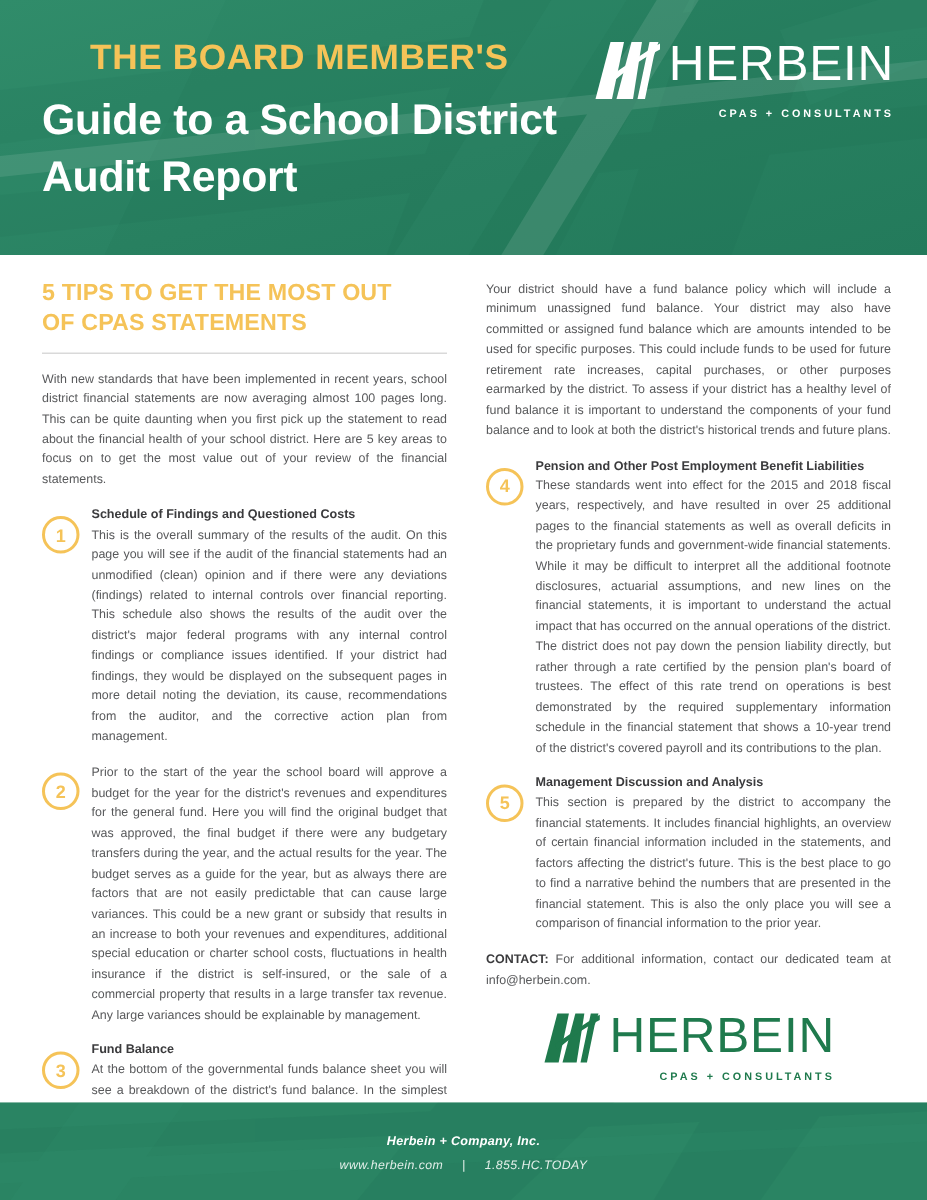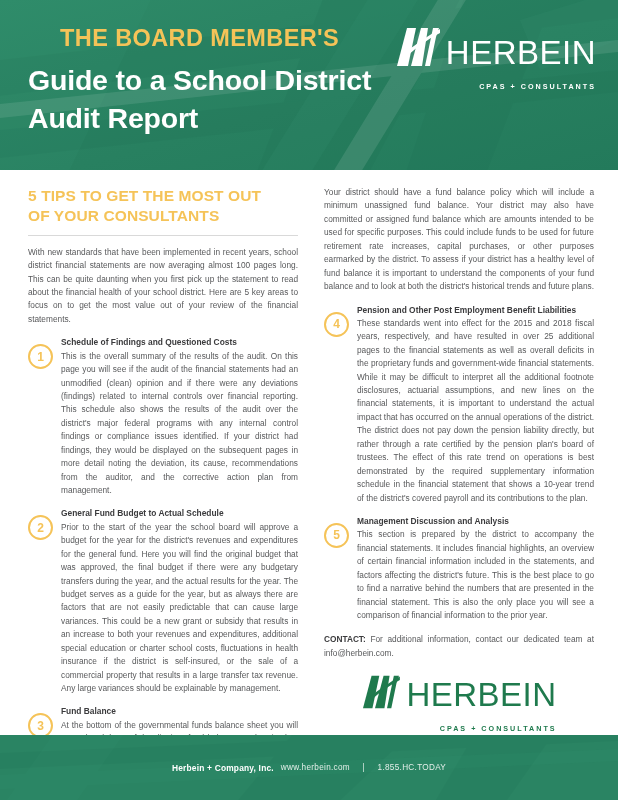--- a/index.html
+++ b/index.html
@@ -53,34 +53,34 @@
   .main-title {
     color: #ffffff;
     font-size: 28.5px;
     font-weight: bold;
     line-height: 1.33;
     letter-spacing: -0.2px;
   }
 
   
   .logo { position: relative; z-index: 2; display: block; }
-  .logo-head { display: flex; align-items: flex-end; }
+  .logo-head { display: flex; align-items: flex-start; }
   .logo-mark { display: block; }
   .logo-word {
     font-size: 33px;
     font-weight: normal;
     letter-spacing: 0.5px;
     line-height: 0.95;
     margin-left: 5px;
   }
   .logo-sub {
     font-size: 7.2px;
     letter-spacing: 2.0px;
     text-align: right;
-    margin-top: 14px;
+    margin-top: 3px;
     font-weight: bold;
   }
   .logo-white .logo-word, .logo-white .logo-sub { color: #ffffff; }
   .logo-green .logo-word, .logo-green .logo-sub { color: #1f7a4d; }
 
   
   .body-area {
     position: relative;
     padding: 16px 22px 0 28px;
     display: flex;
@@ -173,24 +173,25 @@
     height: 65px;
     background: #2a8463;
     overflow: hidden;
   }
   .footer-tex { position: absolute; inset: 0; }
   .footer-inner {
     position: relative;
     z-index: 2;
     height: 100%;
     display: flex;
-    flex-direction: row;
+    flex-direction: column;
     align-items: center;
     justify-content: center;
     gap: 7px;
+    font-style: italic;
   }
   .footer-company {
     color: #ffffff;
     font-size: 8.4px;
     font-weight: bold;
     letter-spacing: 0.2px;
   }
   .footer-contact {
     color: #e3efe9;
     font-size: 8.2px;
@@ -252,38 +253,37 @@
         <div class="logo-sub">CPAS + CONSULTANTS</div>
       </div>
     </div>
   </div>
 
   <div class="body-area">
 
     <div class="col col-left">
       <div class="section-title">
         <div>5 TIPS TO GET THE MOST OUT</div>
-        <div>OF YOUR CONSULTANTS</div>
+        <div>OF CPAS STATEMENTS</div>
       </div>
       <div class="divider"></div>
 
       <p class="body-text">With new standards that have been implemented in recent years, school district financial statements are now averaging almost 100 pages long.  This can be quite daunting when you first pick up the statement to read about the financial health of your school district.  Here are 5 key areas to focus on to get the most value out of your review of the financial statements.</p>
 
       <div class="tip">
         <div class="tip-num">1</div>
         <div class="tip-body">
           <div class="tip-head">Schedule of Findings and Questioned Costs</div>
           <div class="tip-text">This is the overall summary of the results of the audit.  On this page you will see if the audit of the financial statements had an unmodified (clean) opinion and if there were any deviations (findings) related to internal controls over financial reporting.  This schedule also shows the results of the audit over the district's major federal programs with any internal control findings or compliance issues identified.  If your district had findings, they would be displayed on the subsequent pages in more detail noting the deviation, its cause, recommendations from the auditor, and the corrective action plan from management.</div>
         </div>
       </div>
 
       <div class="tip">
         <div class="tip-num">2</div>
         <div class="tip-body">
-          <div class="tip-head">General Fund Budget to Actual Schedule</div>
           <div class="tip-text">Prior to the start of the year the school board will approve a budget for the year for the district's revenues and expenditures for the general fund.  Here you will find the original budget that was approved, the final budget if there were any budgetary transfers during the year, and the actual results for the year.  The budget serves as a guide for the year, but as always there are factors that are not easily predictable that can cause large variances. This could be a new grant or subsidy that results in an increase to both your revenues and expenditures, additional special education or charter school costs, fluctuations in health insurance if the district is self-insured, or the sale of a commercial property that results in a large transfer tax revenue.  Any large variances should be explainable by management.</div>
         </div>
       </div>
 
       <div class="tip">
         <div class="tip-num">3</div>
         <div class="tip-body">
           <div class="tip-head">Fund Balance</div>
           <div class="tip-text">At the bottom of the governmental funds balance sheet you will see a breakdown of the district's fund balance.  In the simplest terms, fund balance in any given fund is what is available for use after the fund's assets have satisfied the fund's liabilities.</div>
         </div>

